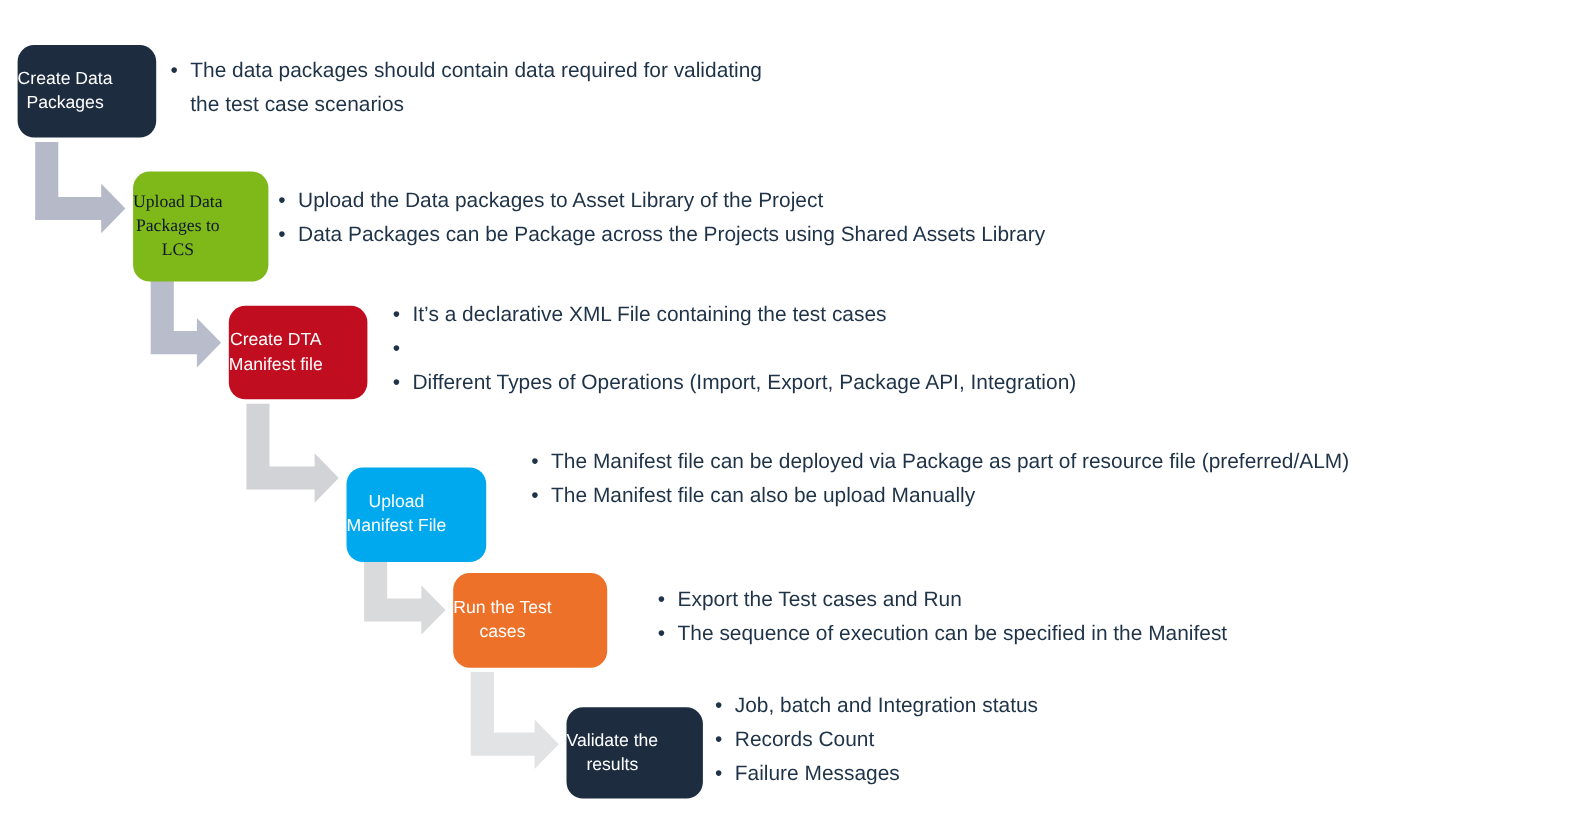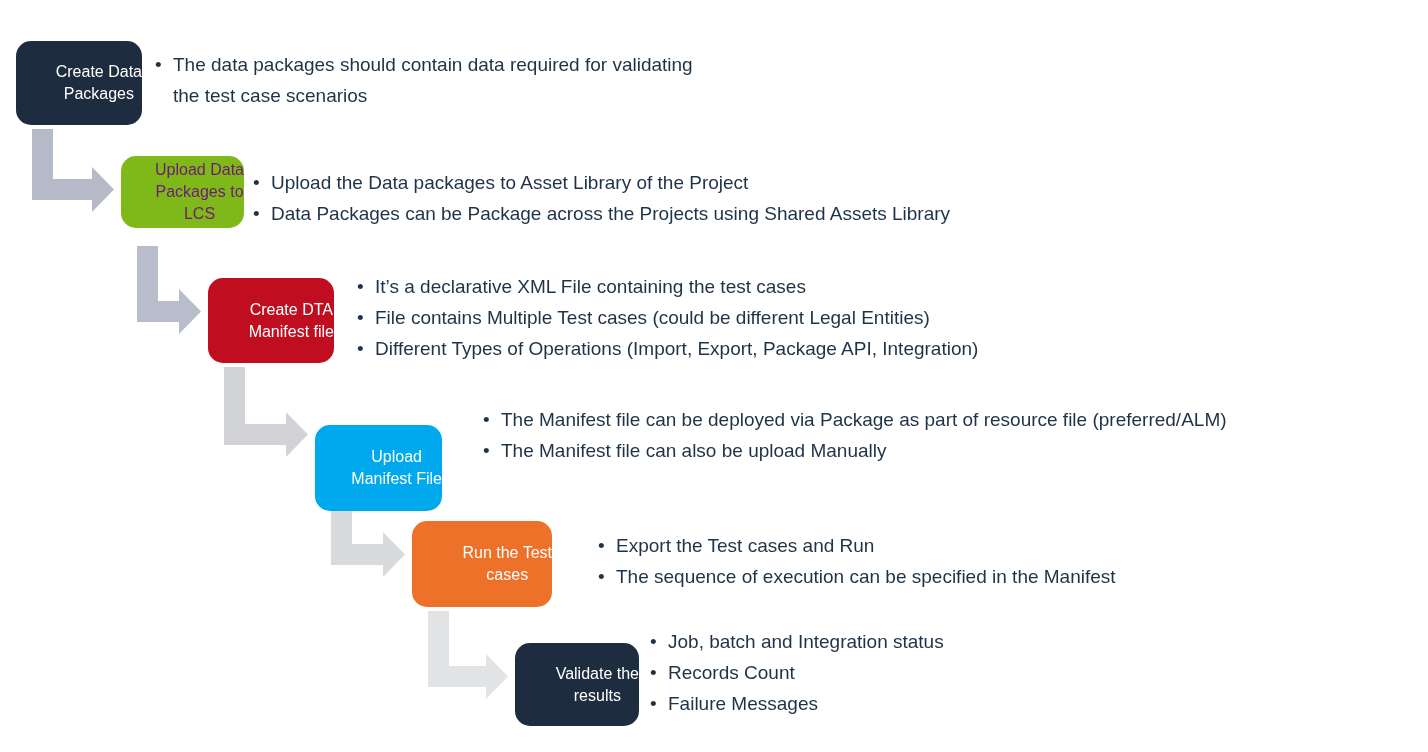--- a/index.html
+++ b/index.html
@@ -14,21 +14,21 @@
   svg.arrows {
     position: absolute;
     left: 0; top: 0;
     width: 1428px; height: 752px;
   }
   .step-box {
     position: absolute;
     border-radius: 15px;
     display: flex;
     align-items: center;
-    justify-content: flex-end;
+    justify-content: flex-start;
     text-align: center;
     font-size: 16px;
     line-height: 22px;
     white-space: pre-line;
     color: #ffffff;
   }
   .bullets {
     position: absolute;
     width: max-content;
   }
@@ -60,21 +60,21 @@
   <div id="steps">
       <div class="step-box" style="left: 16px; top: 41px; width: 126px; height: 84px; background: rgb(30, 44, 64); color: rgb(255, 255, 255);"><span>Create Data
 Packages</span></div>
       <div class="bullets" style="left: 155px; top: 49px; color: rgb(31, 51, 72);">
         <div class="bullet">
           <span class="dot">•</span>
           <span class="txt">The data packages should contain data required for validating
 the test case scenarios</span>
         </div>
       </div>
-      <div class="step-box" style="left: 121px; top: 156px; width: 123px; height: 72px; background: rgb(126, 184, 25); color: #701a75;"><span>Upload Data
+      <div class="step-box" style="left: 121px; top: 156px; width: 123px; height: 100px; background: rgb(126, 184, 25); color: #0f172a; font-family: Liberation Serif, serif;"><span>Upload Data
 Packages to
 LCS</span></div>
       <div class="bullets" style="left: 253px; top: 167px; color: rgb(31, 51, 72);">
         <div class="bullet">
           <span class="dot">•</span>
           <span class="txt">Upload the Data packages to Asset Library of the Project</span>
         </div>
         <div class="bullet">
           <span class="dot">•</span>
           <span class="txt">Data Packages can be Package across the Projects using Shared Assets Library</span>
@@ -82,21 +82,20 @@
       </div>
       <div class="step-box" style="left: 208px; top: 278px; width: 126px; height: 85px; background: rgb(192, 14, 32); color: rgb(255, 255, 255);"><span>Create DTA
 Manifest file</span></div>
       <div class="bullets" style="left: 357px; top: 271px; color: rgb(31, 51, 72);">
         <div class="bullet">
           <span class="dot">•</span>
           <span class="txt">It’s a declarative XML File containing the test cases</span>
         </div>
         <div class="bullet">
           <span class="dot">•</span>
-          <span class="txt">File contains Multiple Test cases (could be different Legal Entities)</span>
         </div>
         <div class="bullet">
           <span class="dot">•</span>
           <span class="txt">Different Types of Operations (Import, Export, Package API, Integration)</span>
         </div>
       </div>
       <div class="step-box" style="left: 315px; top: 401px; width: 127px; height: 86px; background: rgb(0, 169, 238); color: rgb(255, 255, 255); margin-top: 24px;"><span>Upload
 Manifest File</span></div>
       <div class="bullets" style="left: 483px; top: 404px; color: rgb(31, 51, 72);">
         <div class="bullet">

